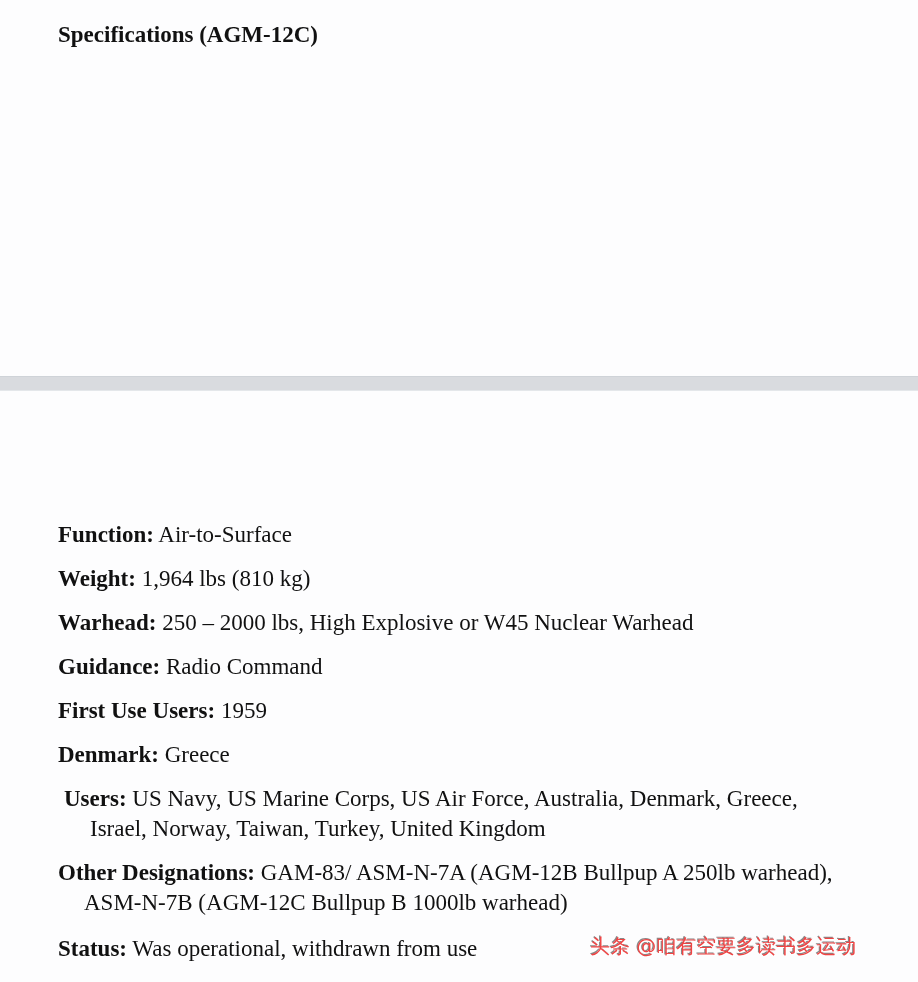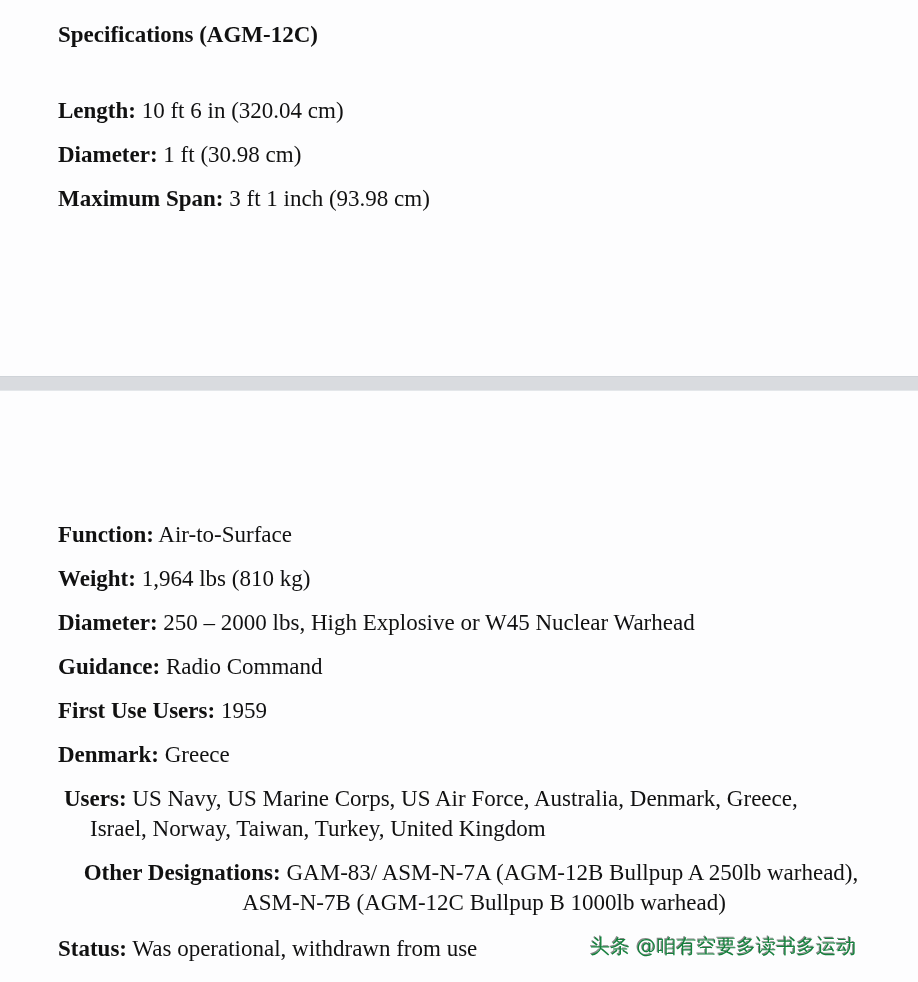--- a/index.html
+++ b/index.html
@@ -32,67 +32,58 @@
       white-space: nowrap;
     }
     .line b { font-weight: bold; }
     .wrap {
       position: absolute; left: 58px; font-size: 23px; line-height: 30px;
       width: 800px; padding-left: 26px; text-indent: -26px;
     }
     .watermark {
       position: absolute; left: 590px; top: 933px;
       font-family: "DejaVu Sans", sans-serif;
-      font-size: 20px; color: #15803d;
+      font-size: 20px; color: #ef4444;
       text-shadow: 1px 1px 0 #fff, -1px -1px 0 #888;
       white-space: nowrap;
     }
   </style>
 </head>
 <body>
 
 <div class="page page-top">
   <h2 class="heading">Specifications (AGM-12C)</h2>
 
-  <div class="line" style="top:96px">
-    <b>Length:</b><span> 10 ft 6 in (320.04 cm)</span>
-  </div>
-  <div class="line" style="top:140px">
-    <b>Diameter:</b><span> 1 ft (30.98 cm)</span>
-  </div>
-  <div class="line" style="top:184px">
-    <b>Maximum Span:</b><span> 3 ft 1 inch (93.98 cm)</span>
-  </div>
 </div>
 
 <div class="divider"></div>
 
 <div class="page page-bottom"></div>
 
 <div class="line" style="top:520px">
   <b>Function:</b><span> Air-to-Surface</span>
 </div>
 <div class="line" style="top:564px">
   <b>Weight:</b><span> 1,964 lbs (810 kg)</span>
 </div>
 <div class="line" style="top:608px">
-  <b>Diameter:</b><span> 250 – 2000 lbs, High Explosive or W45 Nuclear Warhead</span>
+  <b>Warhead:</b><span> 250 – 2000 lbs, High Explosive or W45 Nuclear Warhead</span>
 </div>
 <div class="line" style="top:652px">
   <b>Guidance:</b><span> Radio Command</span>
 </div>
 <div class="line" style="top:696px">
   <b>First Use Users:</b><span> 1959</span>
 </div>
 <div class="line" style="top:740px">
   <b>Denmark:</b><span> Greece</span>
 </div>
 <div class="wrap" style="top:784px; width:770px;margin-left:6px;">
   <b>Users:</b><span> US Navy, US Marine Corps, US Air Force, Australia, Denmark, Greece, Israel, Norway, Taiwan, Turkey, United Kingdom</span>
 </div>
-<div class="wrap" style="top:858px; width:800px;text-align:center;">
+<div class="wrap" style="top:858px; width:800px;">
   <b>Other Designations:</b><span> GAM-83/ ASM-N-7A (AGM-12B Bullpup A 250lb warhead), ASM-N-7B (AGM-12C Bullpup B 1000lb warhead)</span>
 </div>
 <div class="line" style="top:934px">
   <b>Status:</b><span> Was operational, withdrawn from use</span>
 </div>
 
 <div class="watermark">头条 @咱有空要多读书多运动</div>
 
 </body></html>

